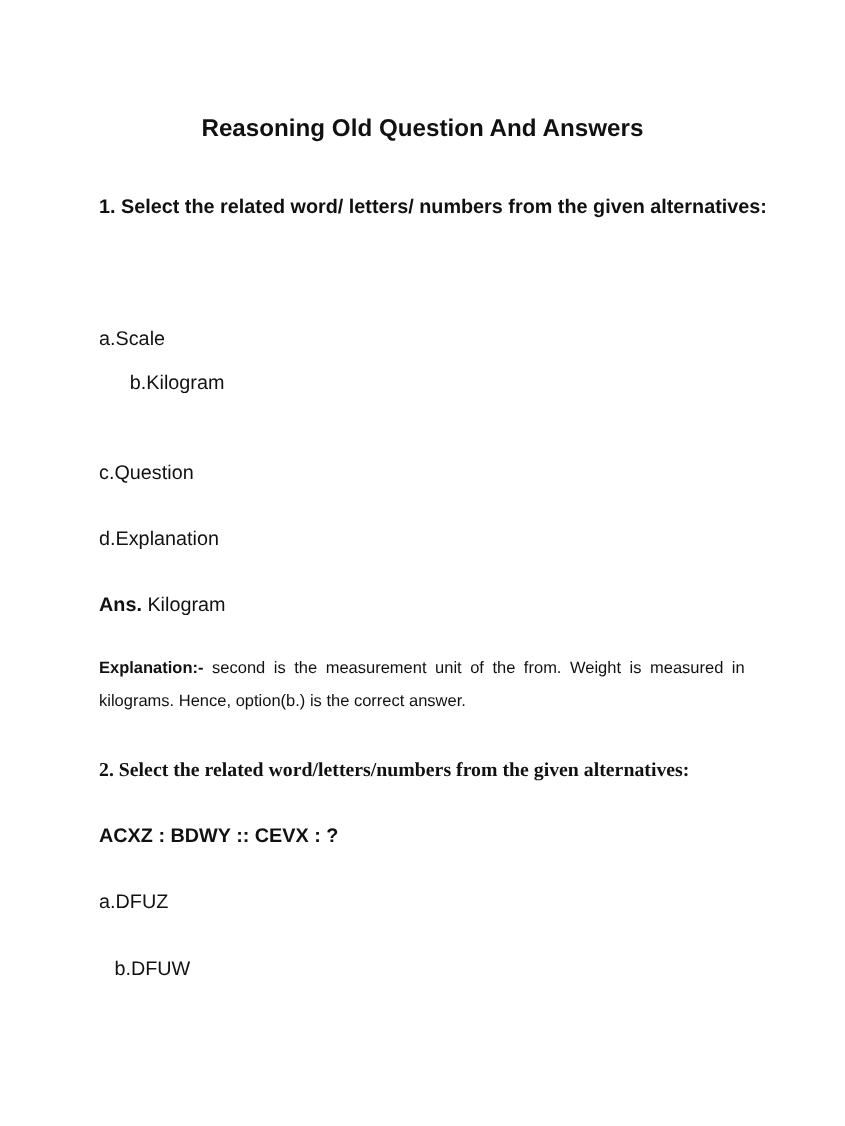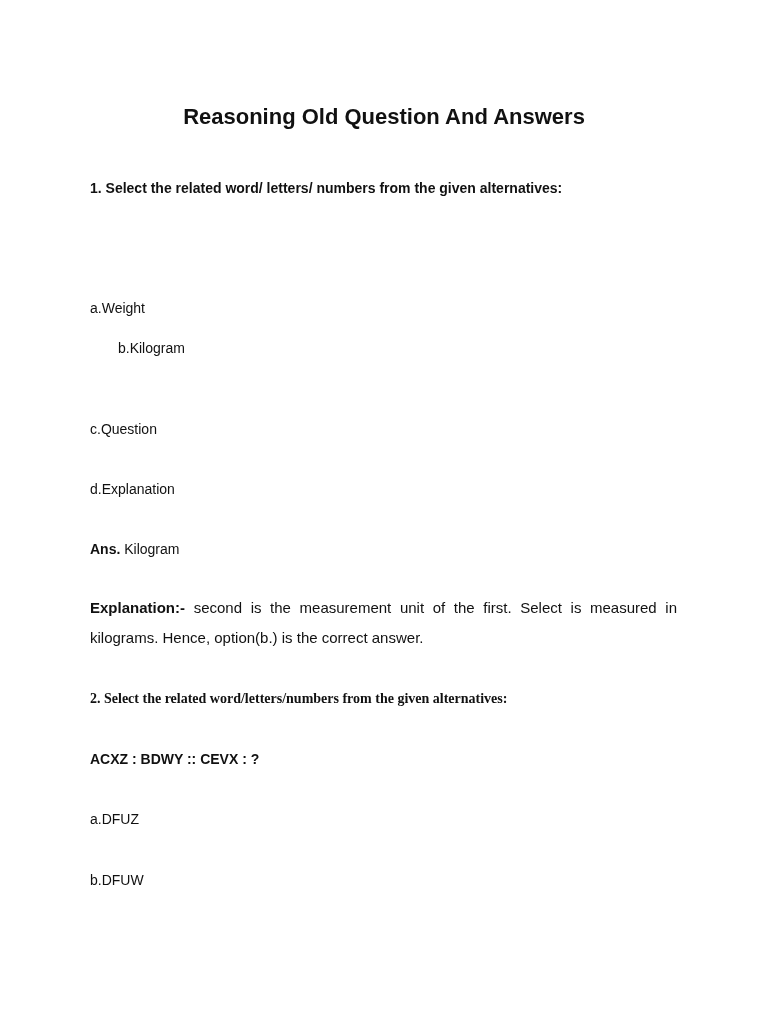--- a/index.html
+++ b/index.html
@@ -25,21 +25,21 @@
       left: 0; width: 768px;
       top: 102px;
       text-align: center;
       font-size: 22px;
       font-weight: bold;
       line-height: 30px;
     }
     .line {
       position: absolute;
       left: 90px;
-      font-size: 14px;
+      font-size: 18px;
       line-height: 20px;
       white-space: nowrap;
     }
     .bold { font-weight: bold; }
     .para {
       position: absolute;
       left: 90px;
       width: 587px;
       font-size: 15px;
       line-height: 30px;
@@ -47,28 +47,28 @@
       text-align-last: left;
     }
   </style>
 </head>
 <body>
 
 <div class="page">
   <div class="title">Reasoning Old Question And Answers</div>
 
   <div class="line bold" style="top:178px;">1. Select the related word/ letters/ numbers from the given alternatives:</div>
-  <div class="line" style="top:298px;">a.Weight</div>
+  <div class="line" style="top:298px;">a.Scale</div>
   <div class="line" style="top:338px;margin-left:28px;">b.Kilogram</div>
   <div class="line" style="top:419px;">c.Question</div>
   <div class="line" style="top:479px;">d.Explanation</div>
   <div class="line" style="top:539px;">
     <span class="bold">Ans.</span><span> Kilogram</span>
   </div>
   <div class="para" style="top:593px;">
-    <span class="bold">Explanation:-</span><span> second is the measurement unit of the first. Select is measured in kilograms. Hence, option(b.) is the correct answer.</span>
+    <span class="bold">Explanation:-</span><span> second is the measurement unit of the from. Weight is measured in kilograms. Hence, option(b.) is the correct answer.</span>
   </div>
 
   <div class="line bold" style="top:689px;font-family:Liberation Serif, serif;">2. Select the related word/letters/numbers from the given alternatives:</div>
   <div class="line bold" style="top:749px;">ACXZ : BDWY :: CEVX : ?</div>
   <div class="line" style="top:809px;">a.DFUZ</div>
-  <div class="line" style="top:870px;">b.DFUW</div>
+  <div class="line" style="top:870px;margin-left:14px;">b.DFUW</div>
 </div>
 
 </body></html>

